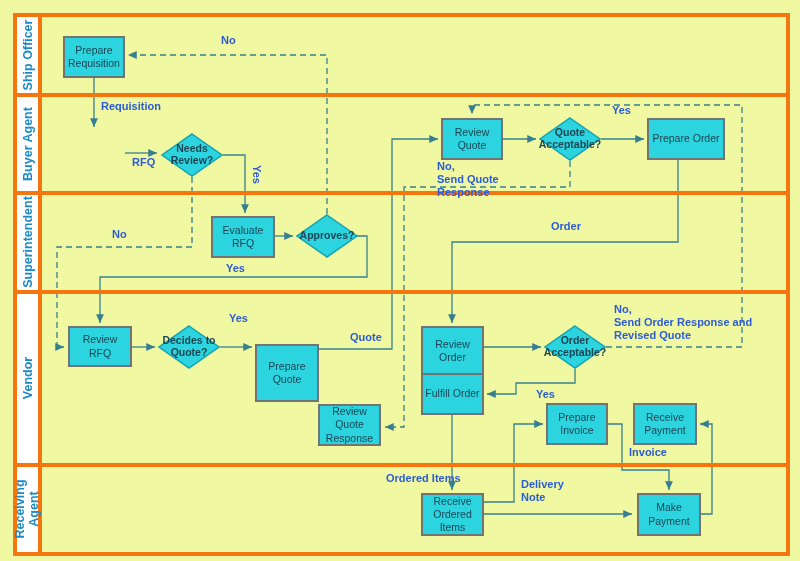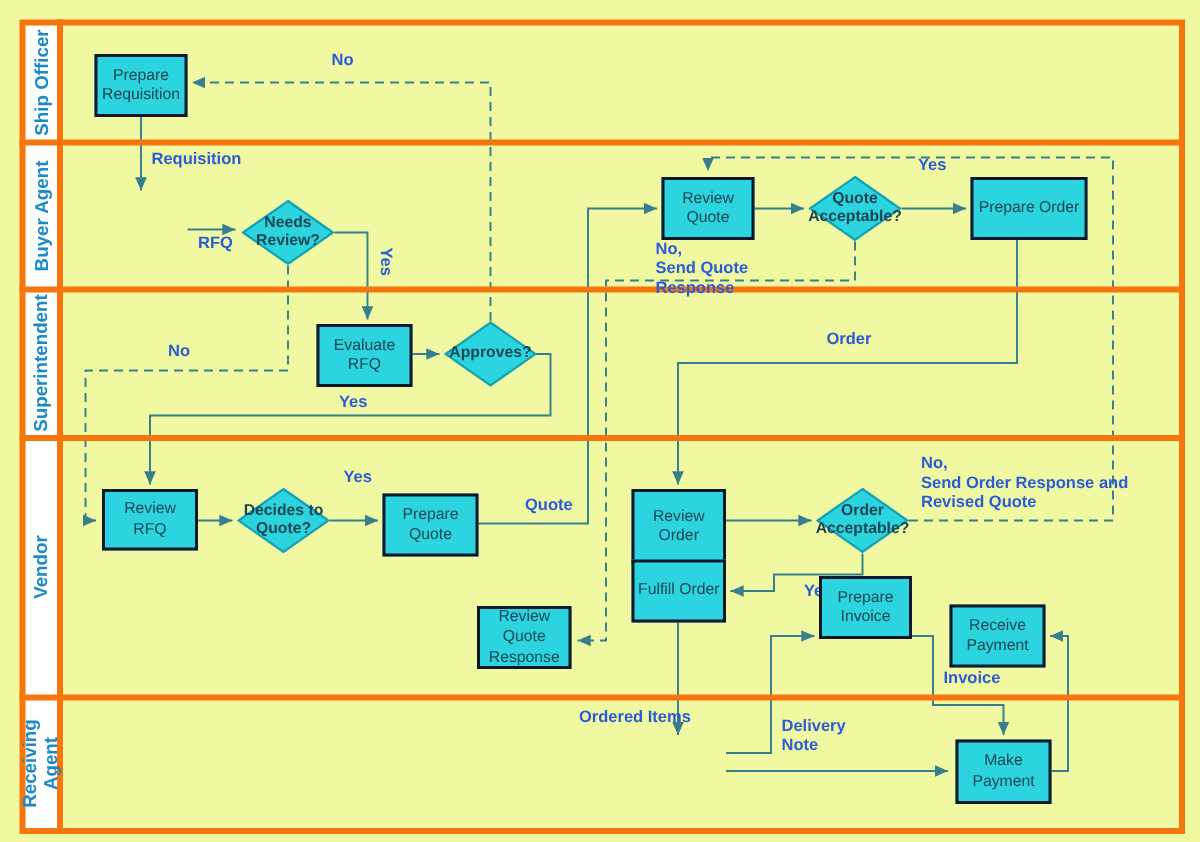--- a/index.html
+++ b/index.html
@@ -14,21 +14,21 @@
     border:4px solid #F5760F;box-sizing:border-box;}
   .v-divider{position:absolute;left:38px;top:13px;width:4px;height:543px;background:#F5760F;}
   .h-line{position:absolute;left:13px;width:777px;height:4px;background:#F5760F;}
   .lane-label{
     position:absolute;display:flex;align-items:center;justify-content:center;
     transform:rotate(-90deg);color:#1B8AC6;font-weight:bold;font-size:12.5px;
     text-align:center;line-height:1.15;
   }
   
   .node{
-    position:absolute;background:#2BD4DE;border:2px solid #0f172a;box-sizing:border-box;
+    position:absolute;background:#2BD4DE;border:2px solid #737373;box-sizing:border-box;
     display:flex;align-items:center;justify-content:center;text-align:center;
     font-size:10.5px;line-height:1.25;color:#1A4553;padding:1px;
   }
   .diamond{position:absolute;}
   .diamond svg{position:absolute;left:0;top:0;width:100%;height:100%;}
   .diamond span{
     position:absolute;left:0;top:0;right:0;bottom:0;
     display:flex;align-items:center;justify-content:center;text-align:center;
     font-size:10.5px;line-height:1.1;color:#1A4553;font-weight:bold;
   }
@@ -116,26 +116,27 @@
   <div class="edge-label" style="left:386px;top:472px">Ordered Items</div>
   <div class="edge-label" style="left:521px;top:478px">Delivery
 Note</div>
   <div class="edge-label" style="left:629px;top:446px">Invoice</div>
 
   <div class="node" style="left:63px;top:36px;width:62px;height:42px">Prepare Requisition</div>
   <div class="node" style="left:441px;top:118px;width:62px;height:42px">Review Quote</div>
   <div class="node" style="left:647px;top:118px;width:78px;height:42px">Prepare Order</div>
   <div class="node" style="left:211px;top:216px;width:64px;height:42px">Evaluate RFQ</div>
   <div class="node" style="left:68px;top:326px;width:64px;height:41px">Review RFQ</div>
-  <div class="node" style="left:255px;top:329px;width:64px;height:42px">Prepare Quote</div>
+  <div class="node" style="left:255px;top:344px;width:64px;height:58px">Prepare Quote</div>
   <div class="node" style="left:421px;top:326px;width:63px;height:50px">Review Order</div>
   <div class="node" style="left:421px;top:373px;width:63px;height:42px">Fulfill Order</div>
   <div class="node" style="left:318px;top:404px;width:63px;height:42px">Review Quote Response</div>
-  <div class="node" style="left:546px;top:384px;width:62px;height:42px">Prepare Invoice</div>
+  <div class="node" style="left:546px;top:403px;width:62px;height:42px">Prepare Invoice</div>
   <div class="node" style="left:633px;top:403px;width:64px;height:42px">Receive Payment</div>
+  <div class="node" style="left:421px;top:493px;width:63px;height:43px">Receive Ordered Items</div>
   <div class="node" style="left:637px;top:493px;width:64px;height:43px">Make Payment</div>
 
   <div class="diamond" style="left:161px;top:133px;width:62px;height:44px">
     <svg viewBox="0 0 62 44">
         <polygon points="31,1 61,22 31,43 1,22" fill="#2BD4DE" stroke="#12A2B2" stroke-width="1.5"></polygon>
       </svg>
     <span>Needs Review?</span>
   </div>
   <div class="diamond" style="left:539px;top:117px;width:62px;height:44px">
     <svg viewBox="0 0 62 44">

